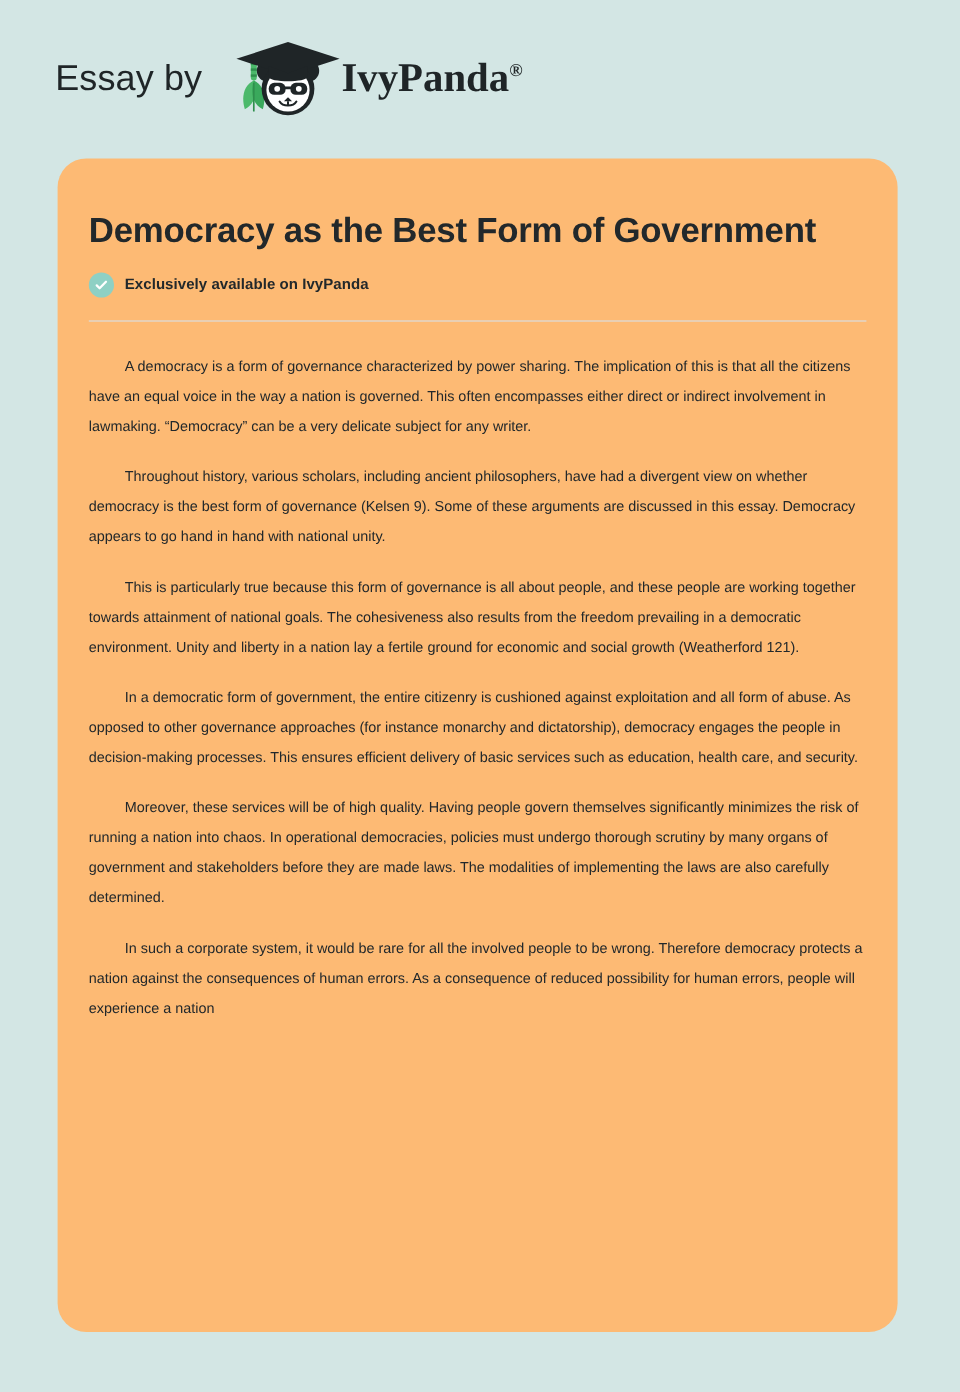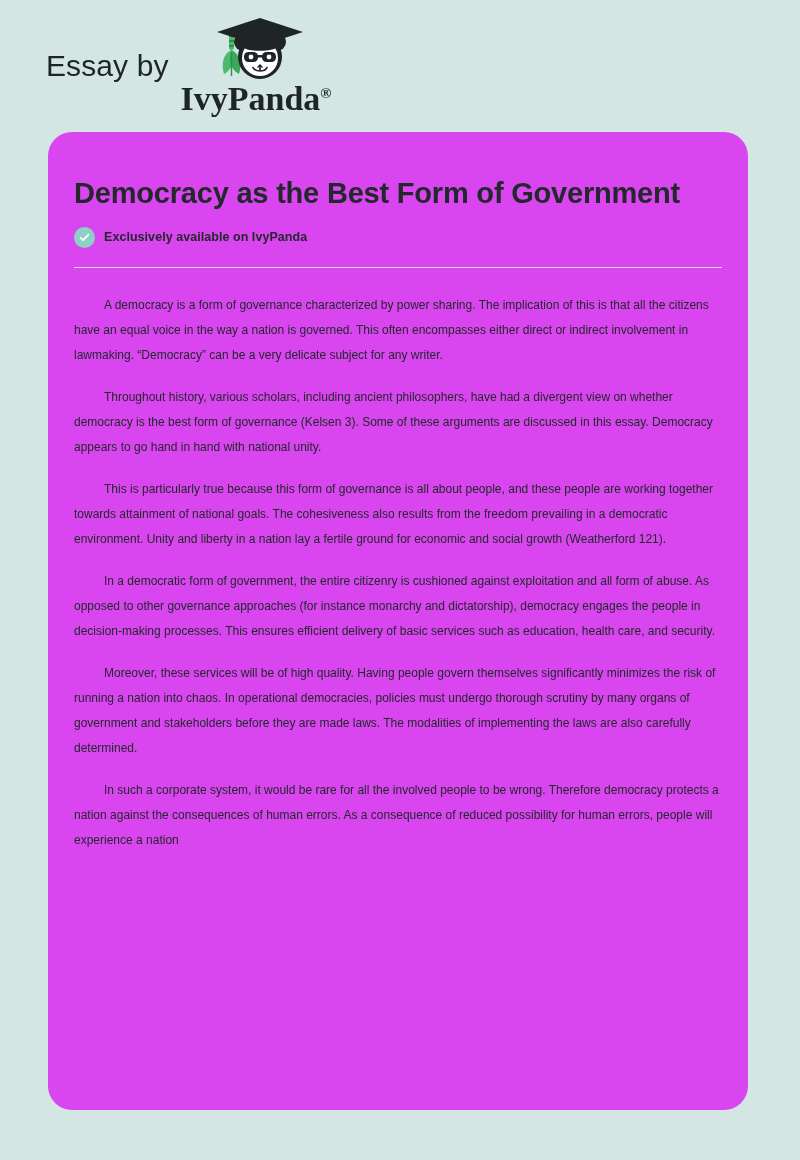--- a/index.html
+++ b/index.html
@@ -32,21 +32,20 @@
     font-weight: 400;
     color: #1f2527;
     letter-spacing: 0.1px;
     line-height: 1;
     white-space: nowrap;
   }
   .brand-logo-wrap {
     display: flex;
     align-items: center;
     margin-left: 18px;
-    flex-direction: column;
   }
   .panda-mark {
     width: 104px;
     height: 66px;
     display: block;
     flex: 0 0 auto;
   }
   .brand-wordmark {
     font-family: "Liberation Serif", serif;
     font-size: 34px;
@@ -63,21 +62,21 @@
     font-weight: 700;
   }
 
   
   .doc-card {
     position: absolute;
     left: 48px;
     top: 132px;
     width: 700px;
     height: 978px;
-    background: #d946ef;
+    background: #fdba74;
     border-radius: 24px;
     box-sizing: border-box;
     padding: 28px 26px 0 26px;
     overflow: hidden;
   }
 
   .doc-title {
     font-size: 29px;
     font-weight: 700;
     color: #22282b;
@@ -195,19 +194,19 @@
         <path d="M2.6 6.8 L5 9.2 L10.3 3.8" stroke="#ffffff" stroke-width="1.9" fill="none" stroke-linecap="round" stroke-linejoin="round"></path>
       </svg>
     </span>
     <span class="exclusive-label">Exclusively available on IvyPanda</span>
   </div>
 
   <hr class="doc-divider">
 
   <div class="doc-body">
     <p>A democracy is a form of governance characterized by power sharing. The implication of this is that all the citizens have an equal voice in the way a nation is governed. This often encompasses either direct or indirect involvement in lawmaking. “Democracy” can be a very delicate subject for any writer.</p>
-    <p>Throughout history, various scholars, including ancient philosophers, have had a divergent view on whether democracy is the best form of governance (Kelsen 3). Some of these arguments are discussed in this essay. Democracy appears to go hand in hand with national unity.</p>
+    <p>Throughout history, various scholars, including ancient philosophers, have had a divergent view on whether democracy is the best form of governance (Kelsen 9). Some of these arguments are discussed in this essay. Democracy appears to go hand in hand with national unity.</p>
     <p>This is particularly true because this form of governance is all about people, and these people are working together towards attainment of national goals. The cohesiveness also results from the freedom prevailing in a democratic environment. Unity and liberty in a nation lay a fertile ground for economic and social growth (Weatherford 121).</p>
     <p>In a democratic form of government, the entire citizenry is cushioned against exploitation and all form of abuse. As opposed to other governance approaches (for instance monarchy and dictatorship), democracy engages the people in decision-making processes. This ensures efficient delivery of basic services such as education, health care, and security.</p>
     <p>Moreover, these services will be of high quality. Having people govern themselves significantly minimizes the risk of running a nation into chaos. In operational democracies, policies must undergo thorough scrutiny by many organs of government and stakeholders before they are made laws. The modalities of implementing the laws are also carefully determined.</p>
     <p>In such a corporate system, it would be rare for all the involved people to be wrong. Therefore democracy protects a nation against the consequences of human errors. As a consequence of reduced possibility for human errors, people will experience a nation</p>
   </div>
 </div>
 
 </body></html>

